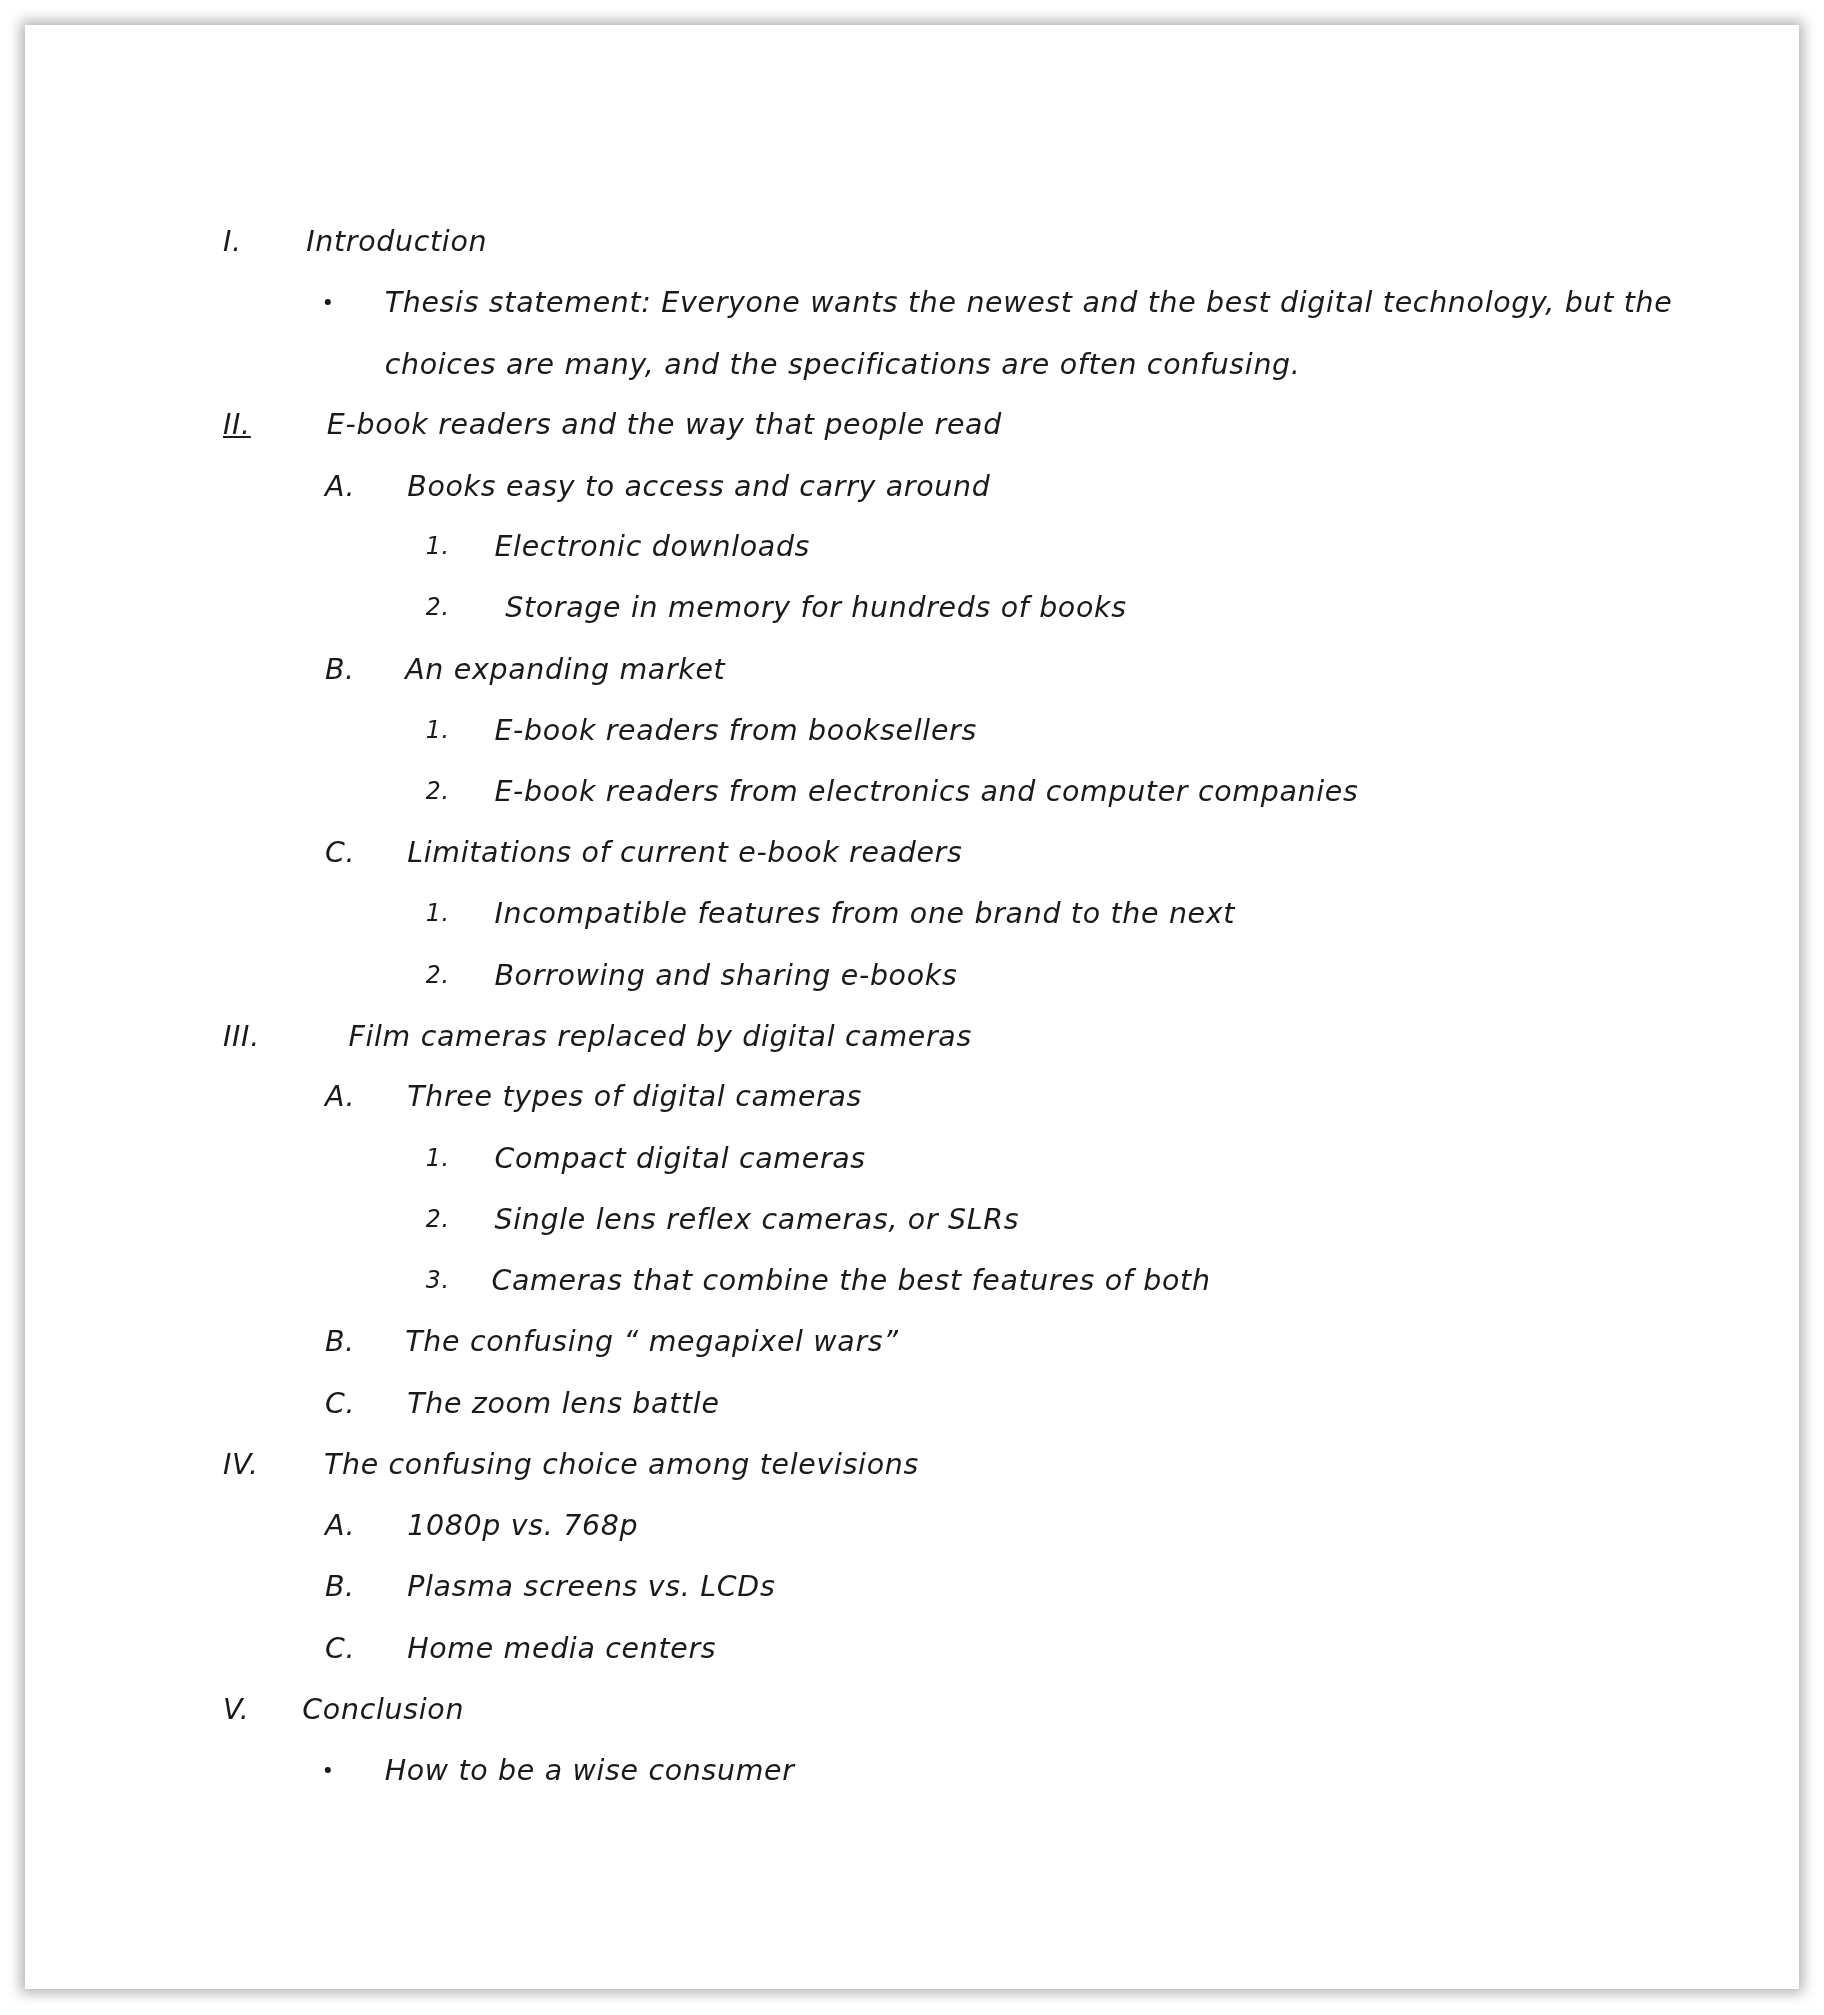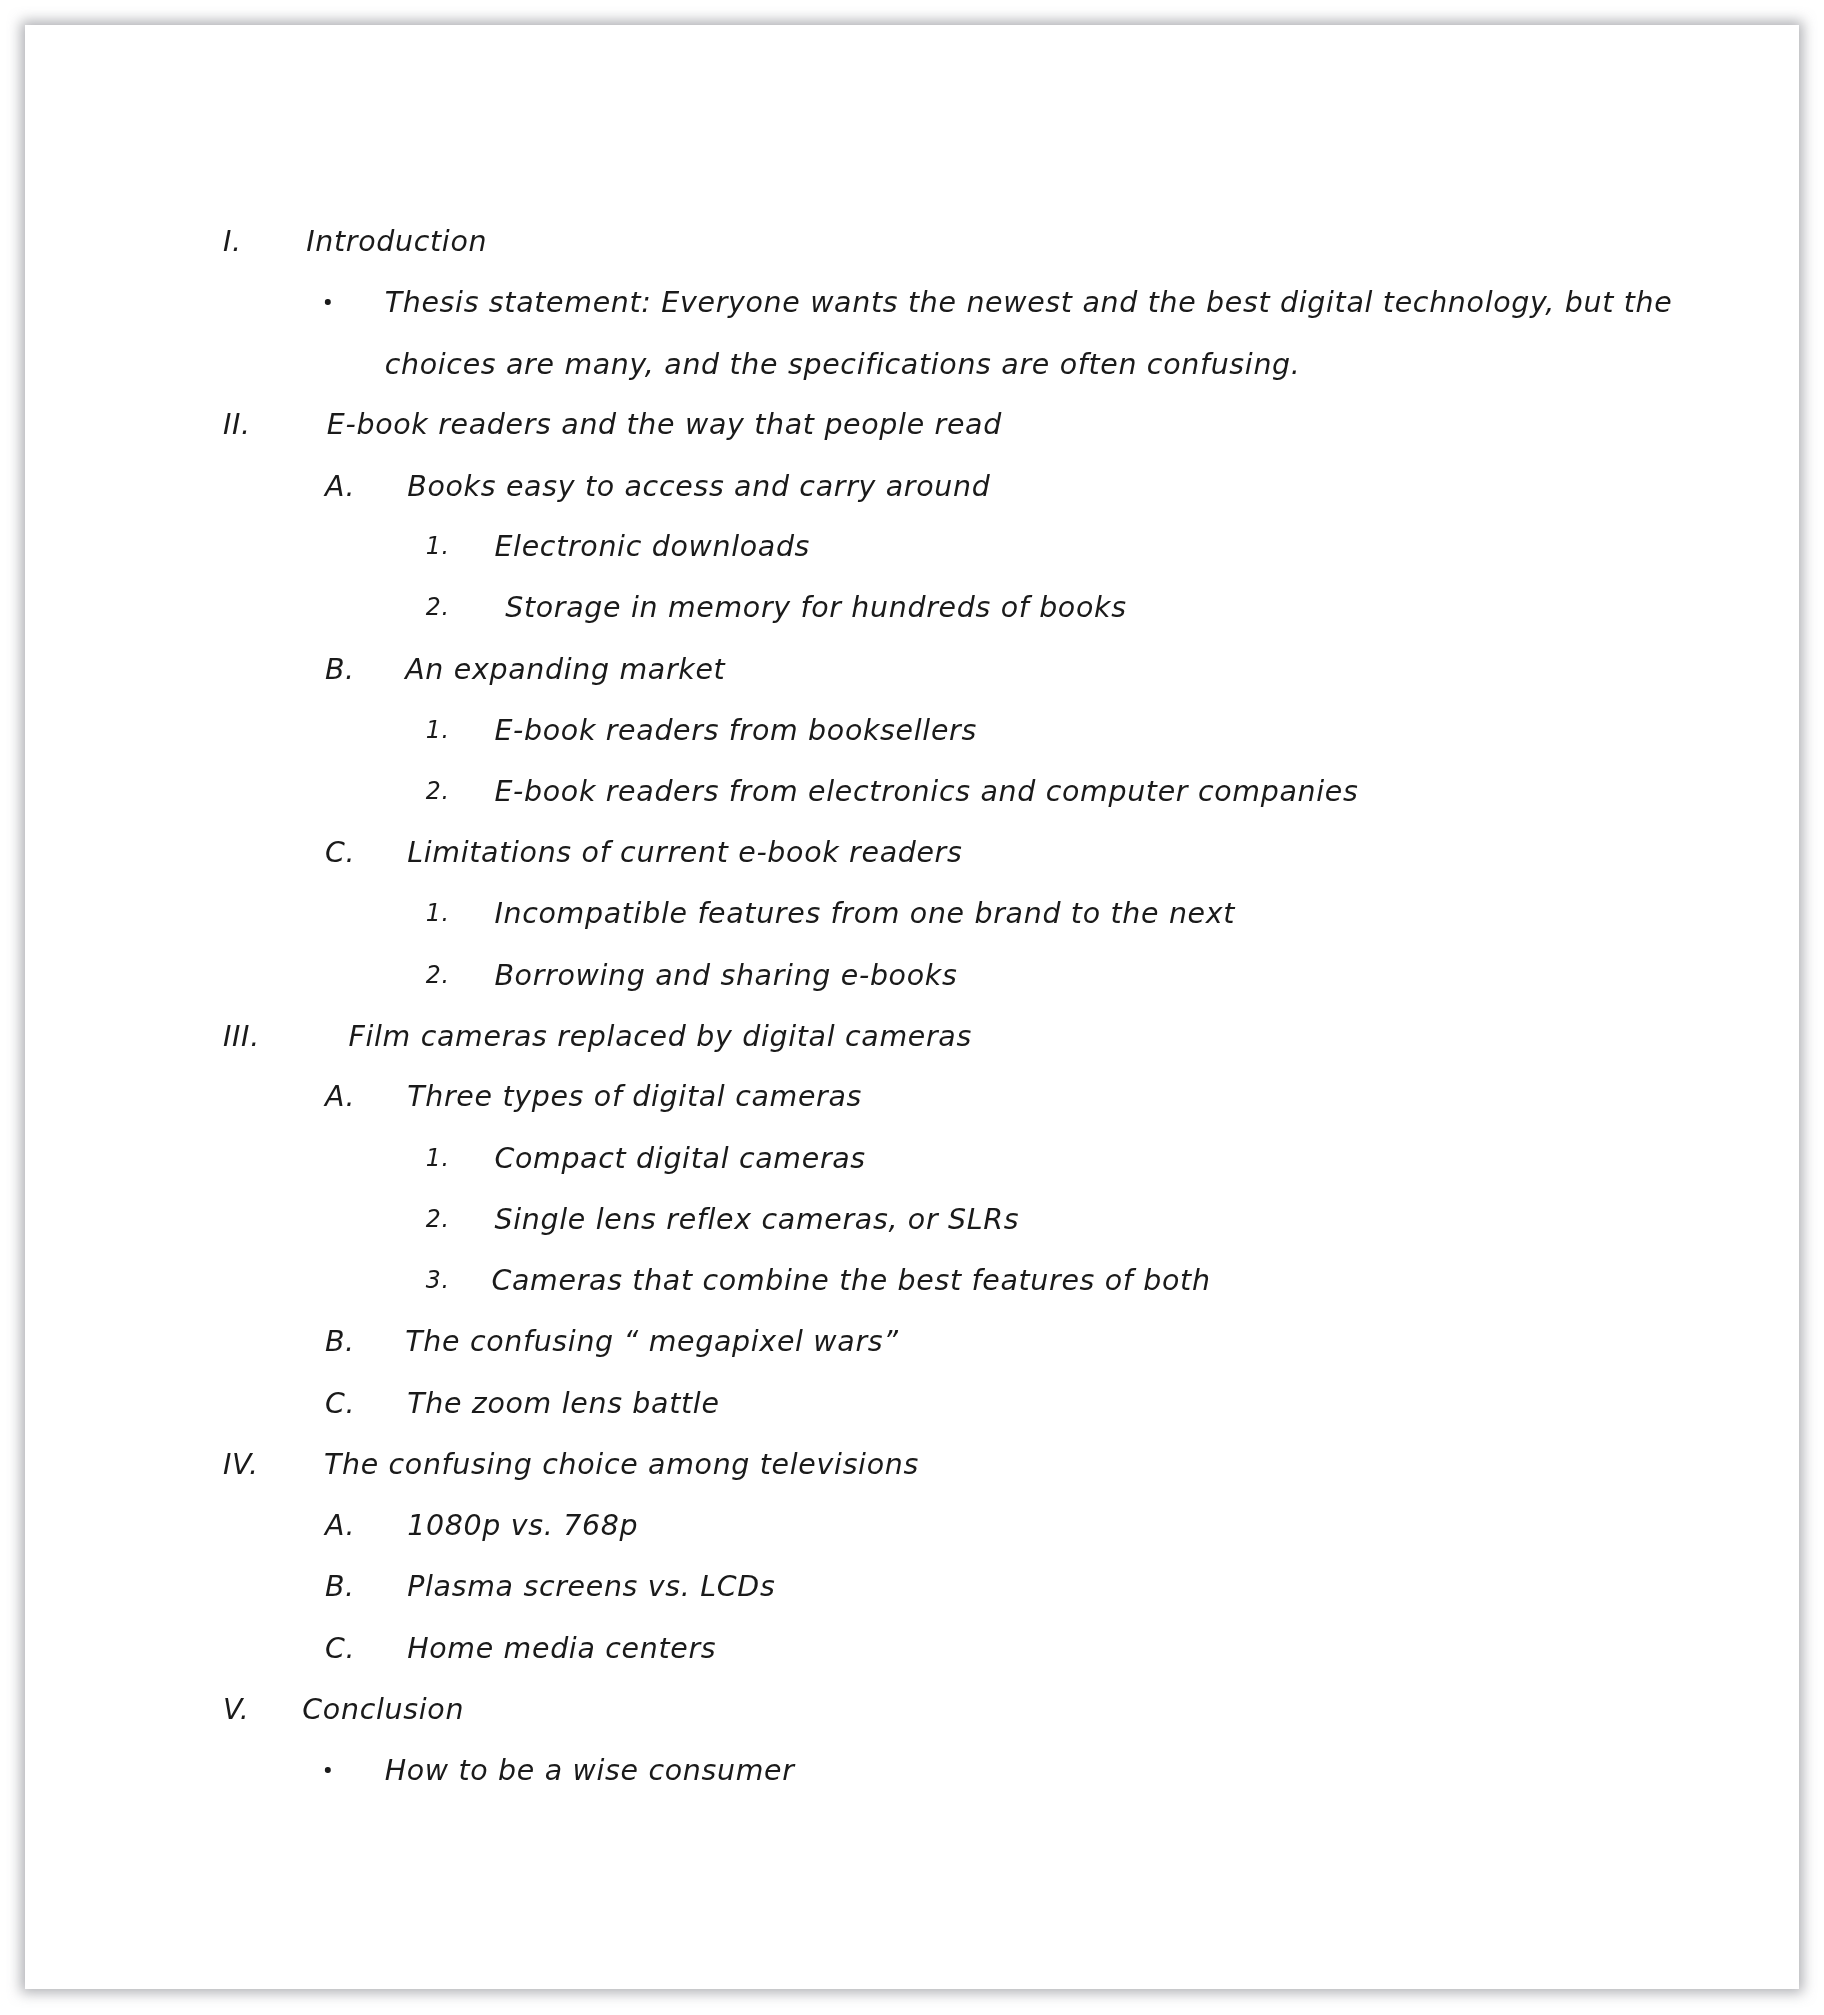--- a/index.html
+++ b/index.html
@@ -40,21 +40,21 @@
   </div>
   <div class="line" style="top:246px;left:0;">
     <span class="bullet-dot" style="left:306px;"></span>
     <span class="text" style="left:367px;">Thesis statement: Everyone wants the newest and the best digital technology, but the</span>
   </div>
   <div class="line" style="top:308px;left:0;">
     <span class="text" style="left:367px;">choices are many, and the specifications are often confusing.</span>
   </div>
 
   <div class="line" style="top:368px;left:0;">
-    <span class="marker" style="left:202px;">II.</span>
+    <span class="marker" style="left:202px;text-decoration:underline;">II.</span>
     <span class="text" style="left:308px;">E-book readers and the way that people read</span>
   </div>
   <div class="line" style="top:430px;left:0;">
     <span class="marker" style="left:306px;">A.</span>
     <span class="text" style="left:390px;">Books easy to access and carry around</span>
   </div>
   <div class="line" style="top:490px;left:0;">
     <span class="marker num" style="left:409px;">1.</span>
     <span class="text" style="left:479px;">Electronic downloads</span>
   </div>

